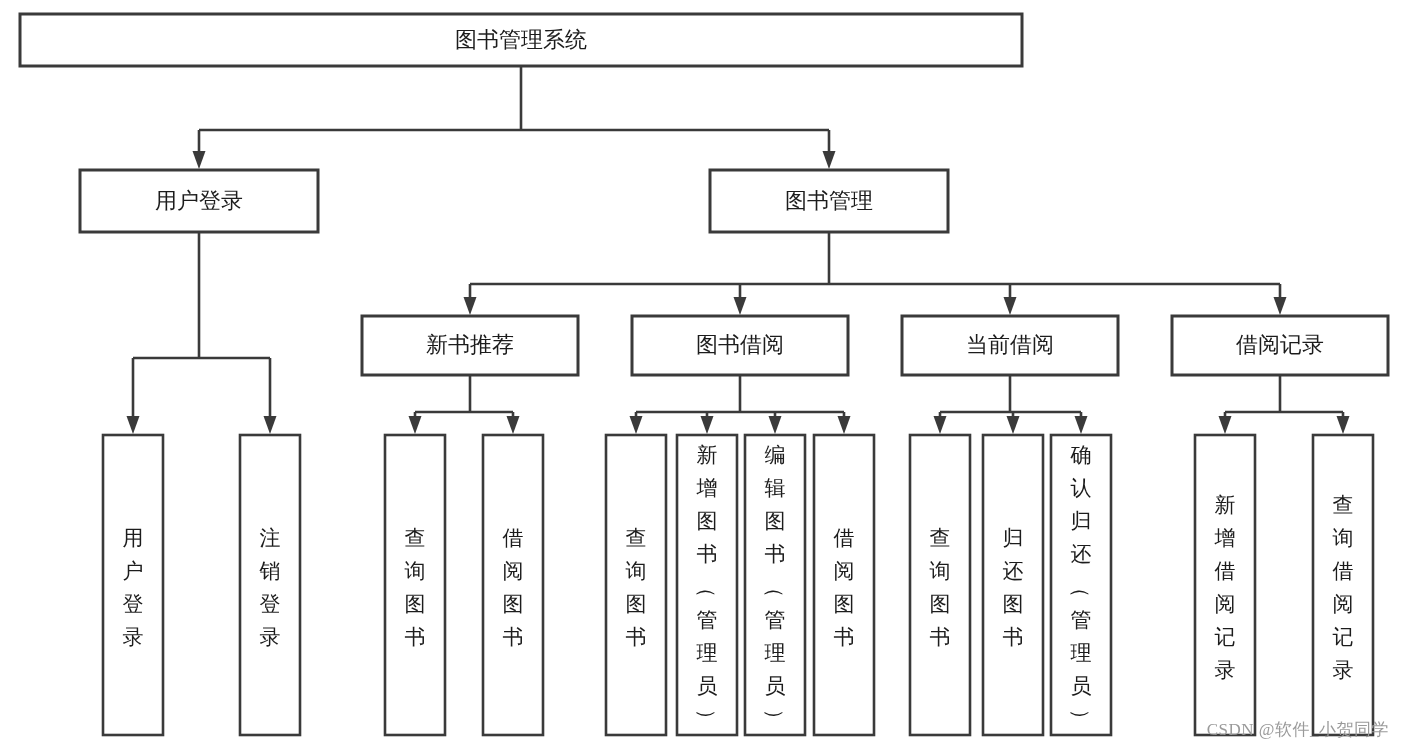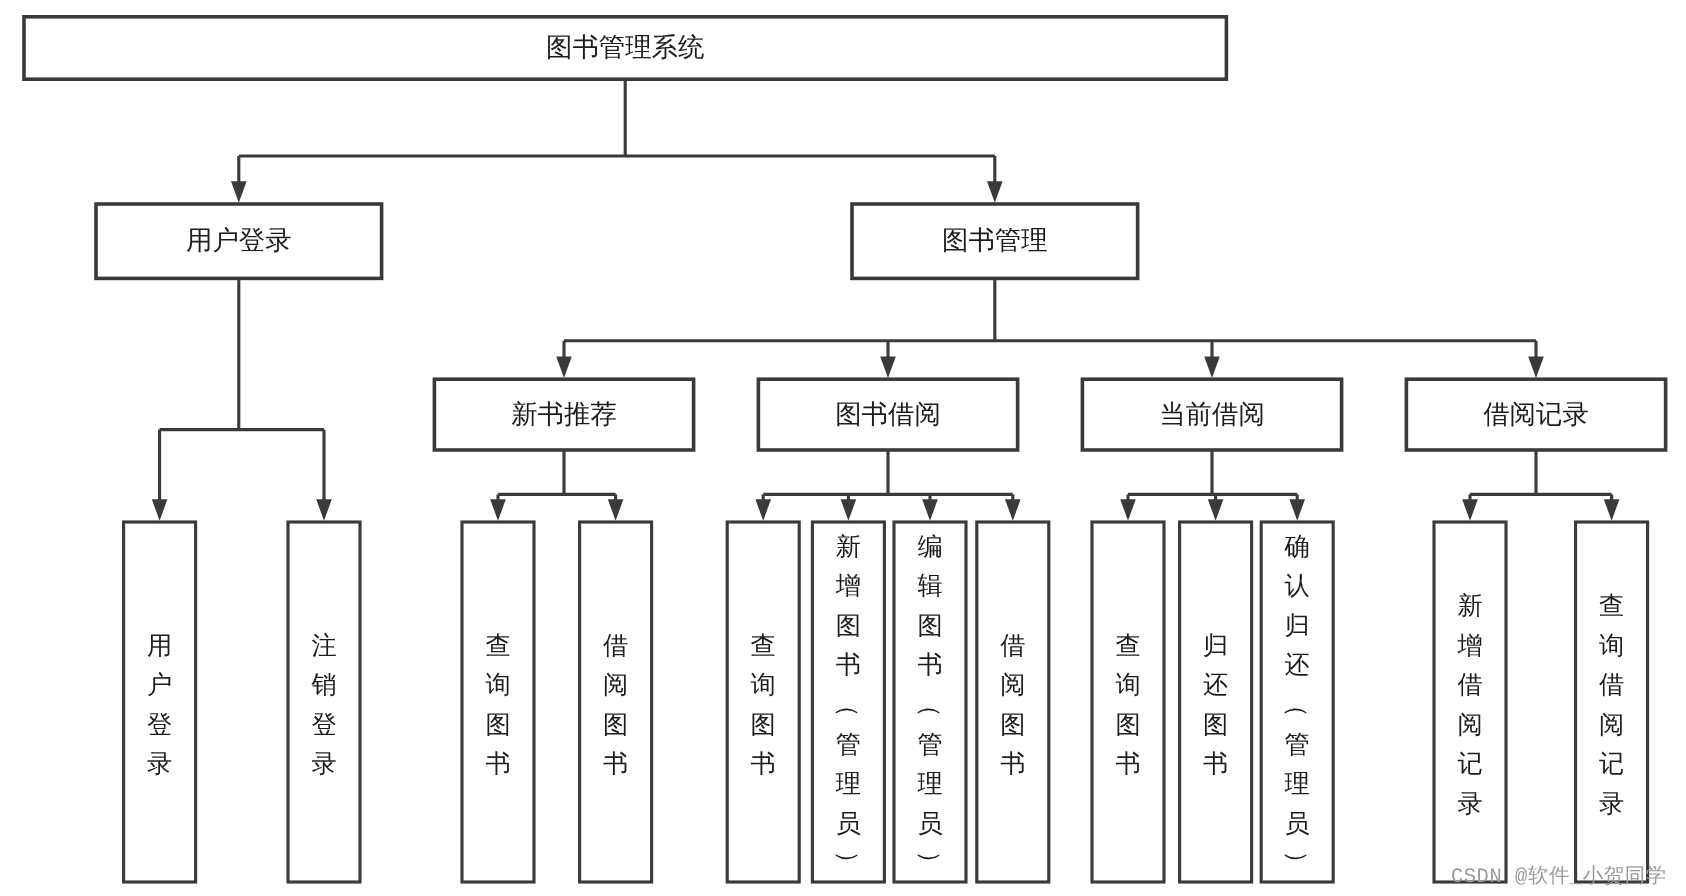--- a/index.html
+++ b/index.html
@@ -55,21 +55,21 @@
   .vchar {
     font-family: "Liberation Sans", "DejaVu Sans", sans-serif;
     font-size: 21px;
     fill: #1c1c1c;
     text-anchor: middle;
   }
   .watermark {
     position: absolute;
     right: 16px;
     bottom: 6px;
-    font-family: Liberation Mono, monospace;
+    font-family: Liberation Serif, serif;
     font-size: 17px;
     color: #9a9a9a;
     letter-spacing: 0.5px;
     white-space: nowrap;
     pointer-events: none;
   }
 </style>
 </head>
 <body>
 

